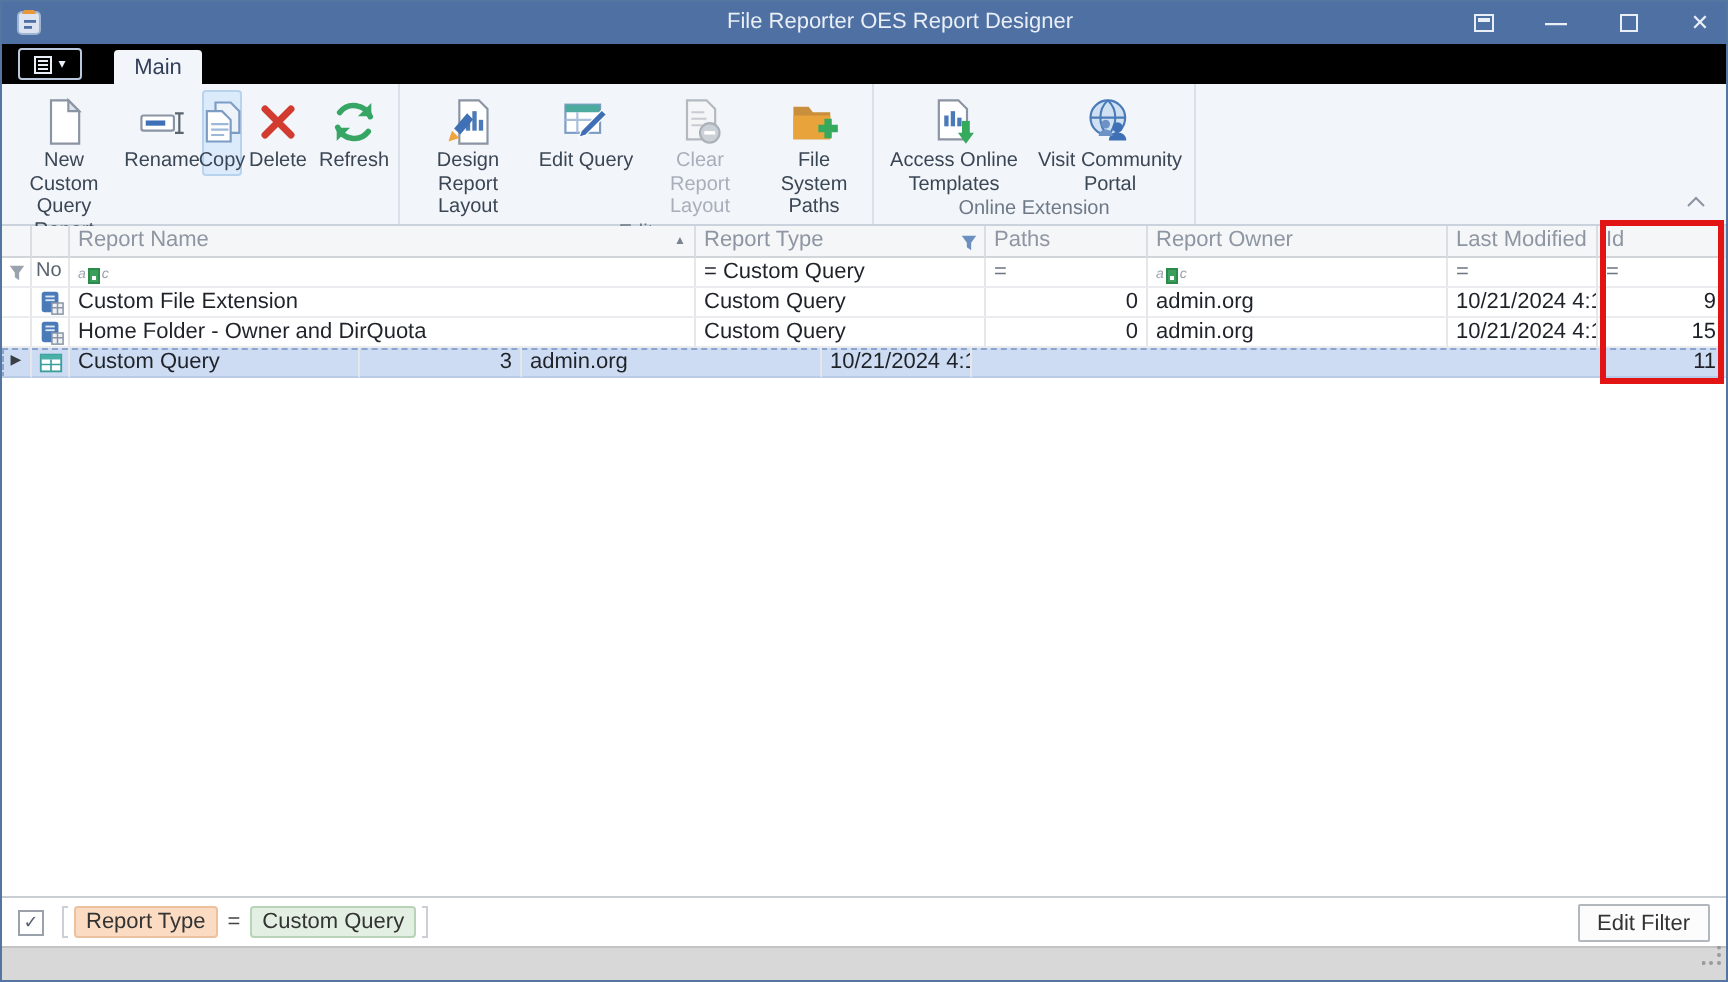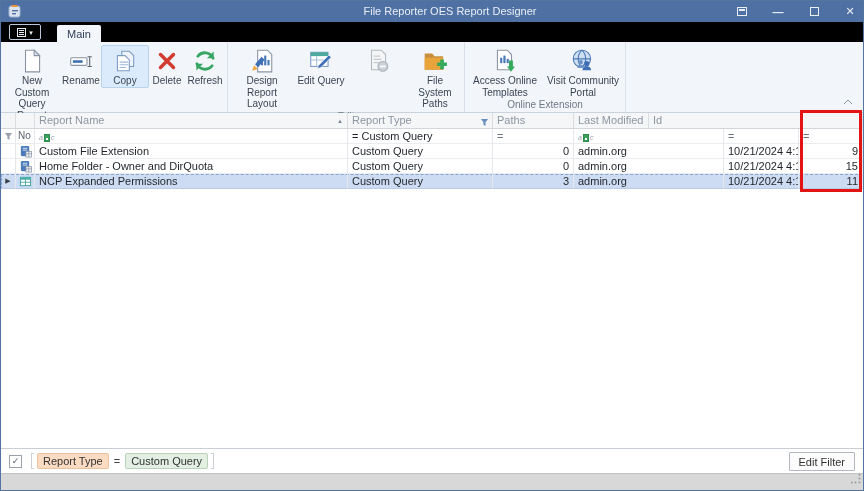--- a/index.html
+++ b/index.html
@@ -132,21 +132,21 @@
           <span>New Custom Query Report</span>
         </div>
         <div class="rbtn" style="width:40px">
           <svg viewBox="0 0 24 24">
               <rect x="2.5" y="9" width="15" height="7" rx="1" fill="#fff" stroke="#8a94a3"></rect>
               <rect x="4.5" y="11.3" width="9" height="2.4" fill="#3f6fb5"></rect>
               <path d="M20 8v9M18 8h4M18 17h4" stroke="#5a6570" fill="none"></path>
             </svg>
           <span>Rename</span>
         </div>
-        <div class="rbtn sel" style="width:48px">
+        <div class="rbtn sel" style="width:20px">
           <svg viewBox="0 0 24 24">
               <path d="M9 3h7l4 4v10H9z" fill="#eef3fa" stroke="#7d9cc4"></path>
               <path d="M5 7h7l4 4v10H5z" fill="#fff" stroke="#7d9cc4"></path>
               <path d="M7 13h8M7 15.5h8M7 18h6" stroke="#9db8d8"></path>
             </svg>
           <span>Copy</span>
         </div>
         <div class="rbtn" style="width:36px">
           <svg viewBox="0 0 24 24">
               <path d="M6 6l12 12M18 6L6 18" stroke="#d23b30" stroke-width="3.2" stroke-linecap="round"></path>
@@ -192,20 +192,21 @@
             </svg>
           <span>Edit Query</span>
         </div>
         <div class="rbtn disabled" style="width:60px">
           <svg viewBox="0 0 24 24">
               <path d="M6 2h9l4 4v14H6z" fill="#f4f5f6" stroke="#b3b9c0"></path>
               <path d="M8 7.5h6M8 10.5h7M8 13.5h5" stroke="#c7ccd2"></path>
               <circle cx="16.5" cy="17" r="4.5" fill="#ccd1d7" stroke="#aab1b8"></circle>
               <rect x="14" y="16.2" width="5" height="1.6" fill="#fff"></rect>
             </svg>
+          <span>Clear Report Layout</span>
         </div>
         <div class="rbtn" style="width:54px">
           <svg viewBox="0 0 24 24">
               <path d="M2.5 5h7l2 2.5h8V20h-17z" fill="#c98f3d"></path>
               <path d="M2.5 9h17V20h-17z" fill="#e8a33b"></path>
               <g stroke="#35a95c" stroke-width="3.4">
                 <path d="M18.5 10.5v9M14 15h9"></path>
               </g>
             </svg>
           <span>File System Paths</span>
@@ -262,20 +263,21 @@
       </div>
       <div class="c w3">
         <span>Report Type</span>
         <span class="funnel-hdr">
           <svg width="9" height="9" viewBox="0 0 10 10">
               <path d="M1 1h8L6.2 4.8V9L3.8 7.4V4.8z" fill="#6b90c0"></path>
             </svg>
         </span>
       </div>
       <div class="c w4"><span>Paths</span></div>
+      <div class="c w5"><span>Report Owner</span></div>
       <div class="c w6"><span>Last Modified</span></div>
       <div class="c w7"><span>Id</span></div>
     </div>
 
     <div class="grow">
       <div class="c w0">
         <span class="cell-icon">
           <svg width="9" height="9" viewBox="0 0 10 10">
               <path d="M1 1h8L6.2 4.8V9L3.8 7.4V4.8z" fill="#9aa3ad"></path>
             </svg>
@@ -350,21 +352,20 @@
       </div>
       <div class="c w1">
         <span class="cell-icon">
           <svg width="13" height="13" viewBox="0 0 14 14">
               <rect x="1.5" y="2.5" width="11" height="9" fill="#fff" stroke="#3d9e9e"></rect>
               <rect x="1.5" y="2.5" width="11" height="2.6" fill="#49b0a8"></rect>
               <path d="M1.5 7.8h11M7 5.1v6.4" stroke="#3d9e9e" stroke-width=".9"></path>
             </svg>
         </span>
       </div>
-      <div class="c w2">NCP Expanded Permissions</div>
       <div class="c w3">Custom Query</div>
       <div class="c w4 num">3</div>
       <div class="c w5">admin.org</div>
       <div class="c w6">10/21/2024 4:16:5...</div>
       <div class="c w7 num">11</div>
     </div>
 
   </div>
 
   <div class="annotation"></div>

